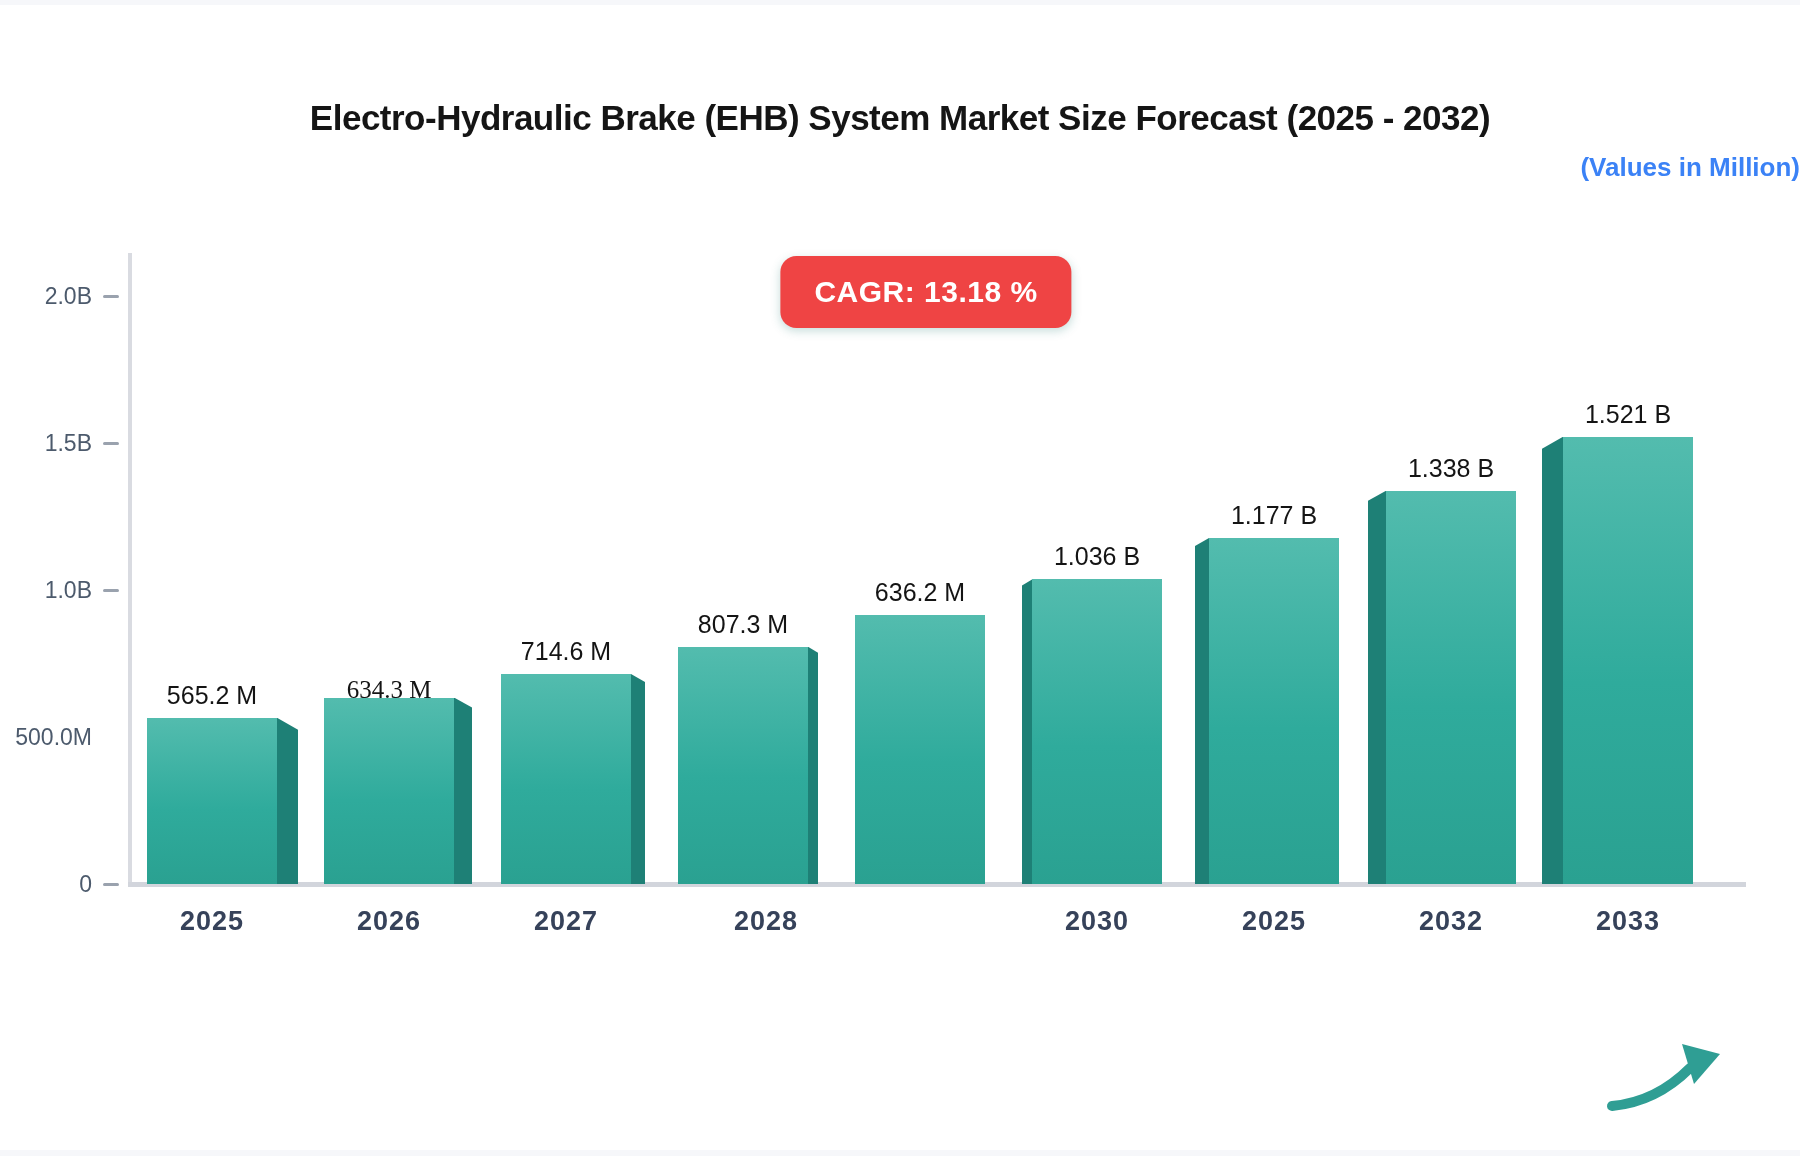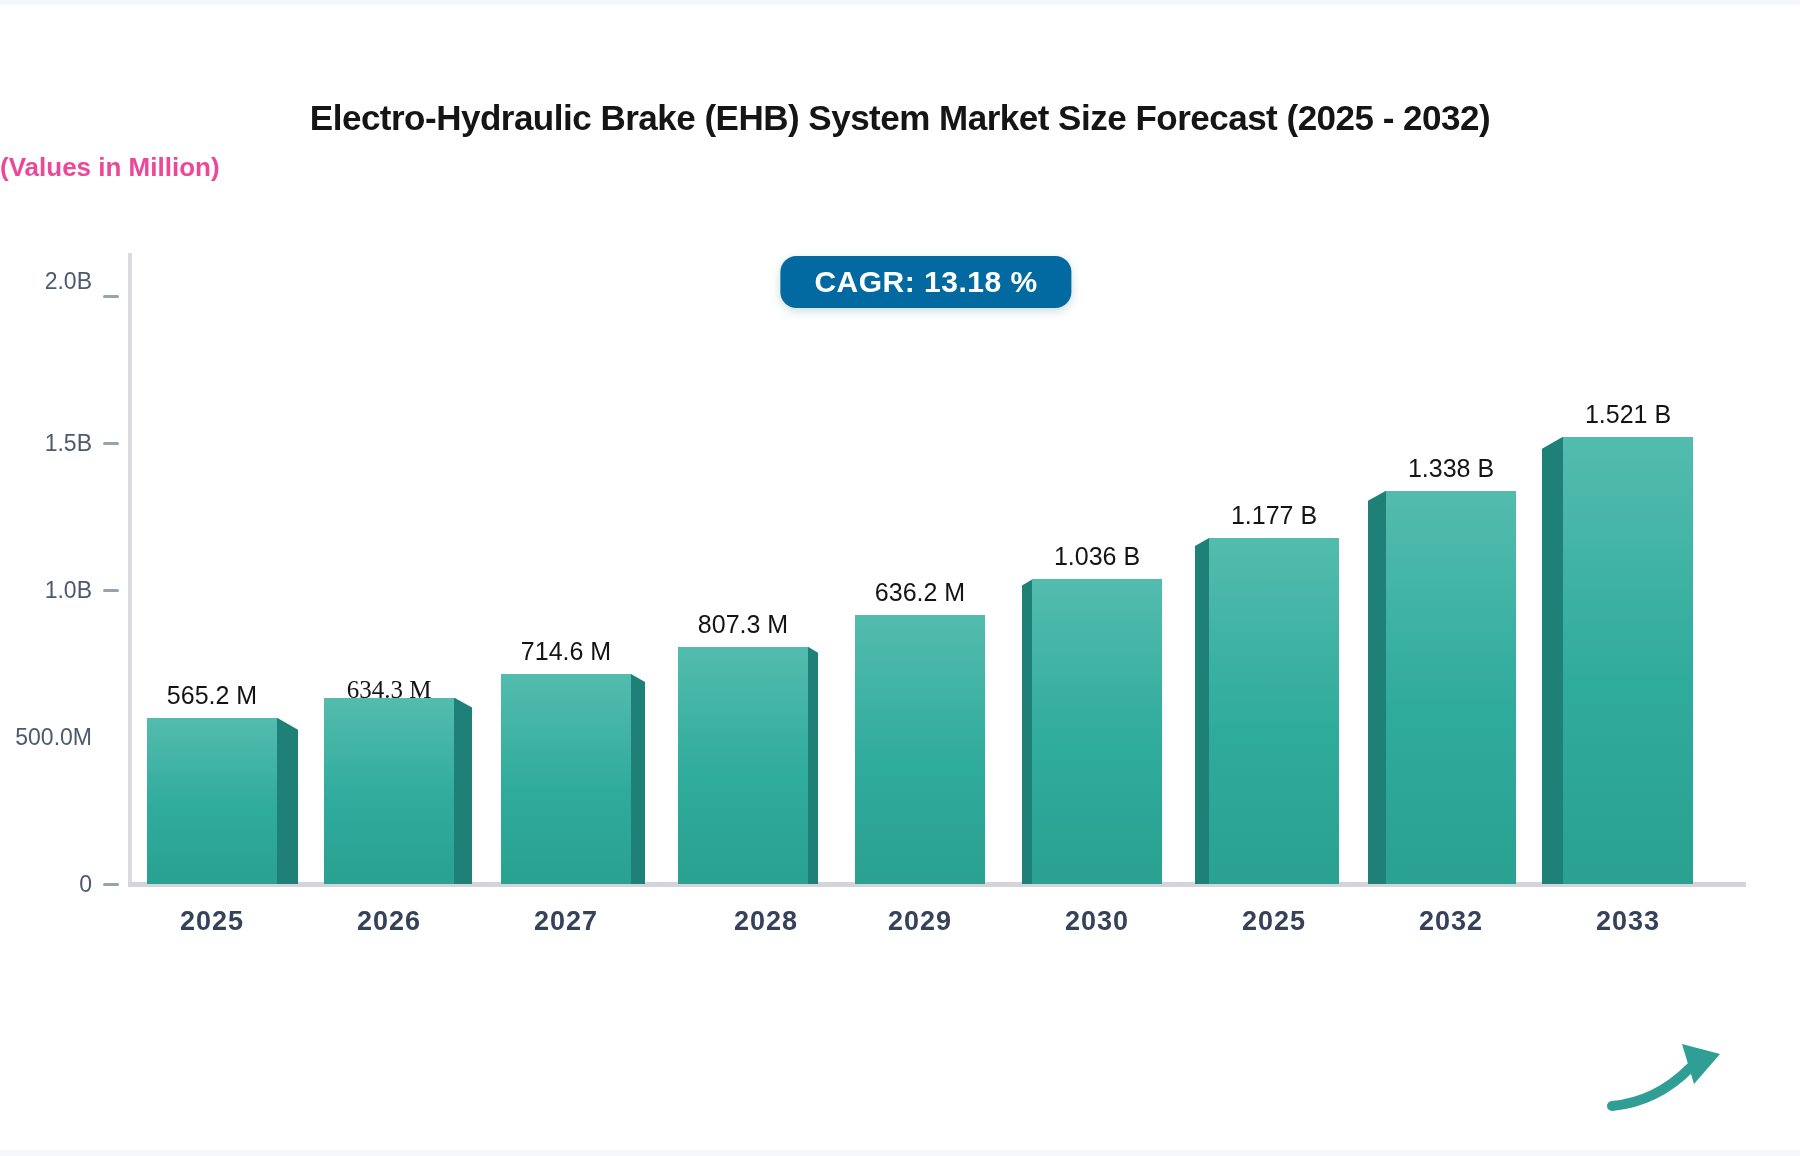--- a/index.html
+++ b/index.html
@@ -23,36 +23,36 @@
     top: 98px; left: 0; width: 1800px;
     text-align: center;
     font-size: 35px;
     font-weight: 800;
     letter-spacing: -0.5px;
     color: #151515;
   }
   .chart-subtitle {
     position: absolute;
     top: 152px; left: 0; width: 1800px;
-    text-align: left;
+    text-align: right;
     font-size: 26px;
     font-weight: 700;
-    color: #ec4899;
+    color: #3b82f6;
   }
 
   .cagr-badge {
     position: absolute;
     top: 256px; left: 926px;
     transform: translateX(-50%);
-    height: 52px;
+    height: 72px;
     padding: 0 34px;
     display: inline-flex;
     align-items: center;
     justify-content: center;
-    background: #0369a1;
+    background: #ef4444;
     border-radius: 16px;
     box-shadow: 0 3px 10px rgba(30, 120, 112, 0.25);
   }
   .cagr-badge span {
     color: #ffffff;
     font-size: 30px;
     font-weight: 700;
     letter-spacing: 0.5px;
     white-space: nowrap;
   }
@@ -144,21 +144,21 @@
   <div class="chart-title">Electro-Hydraulic Brake (EHB) System Market Size Forecast (2025 - 2032)</div>
   <div class="chart-subtitle">(Values in Million)</div>
 
   <div class="cagr-badge">
     <span>CAGR: 13.18 %</span>
   </div>
 
   <div class="plot" id="plot">
     <div class="y-axis-line"></div>
     <div class="x-axis-line"></div>
-  <div class="y-tick-label" style="top: 268px;">2.0B</div>
+  <div class="y-tick-label" style="top: 283px;">2.0B</div>
       <div class="y-tick-dash" style="top: 295px;"></div>
       <div class="y-tick-label" style="top: 430px;">1.5B</div>
       <div class="y-tick-dash" style="top: 442px;"></div>
       <div class="y-tick-label" style="top: 577px;">1.0B</div>
       <div class="y-tick-dash" style="top: 589px;"></div>
       <div class="y-tick-label" style="top: 724px;">500.0M</div>
       <div class="y-tick-label" style="top: 871px;">0</div>
       <div class="y-tick-dash" style="top: 883px;"></div>
       <div class="bar-side" style="top: 717.831px; height: 166.169px; width: 21px; left: 277px; clip-path: polygon(0px 0px, 100% 12px, 100% 100%, 0px 100%);"></div>
       <div class="bar-face" style="left: 147px; top: 717.831px; width: 130px; height: 166.169px;"></div>
@@ -171,21 +171,20 @@
       <div class="bar-side" style="top: 673.908px; height: 210.092px; width: 14px; left: 631px; clip-path: polygon(0px 0px, 100% 8px, 100% 100%, 0px 100%);"></div>
       <div class="bar-face" style="left: 501px; top: 673.908px; width: 130px; height: 210.092px;"></div>
       <div class="bar-value-label" style="left: 416px; top: 635.908px;">714.6 M</div>
       <div class="x-cat-label" style="left: 416px;">2027</div>
       <div class="bar-side" style="top: 646.654px; height: 237.346px; width: 10px; left: 808px; clip-path: polygon(0px 0px, 100% 6px, 100% 100%, 0px 100%);"></div>
       <div class="bar-face" style="left: 678px; top: 646.654px; width: 130px; height: 237.346px;"></div>
       <div class="bar-value-label" style="left: 593px; top: 608.654px;">807.3 M</div>
       <div class="x-cat-label" style="left: 616px;">2028</div>
       <div class="bar-face" style="left: 855px; top: 615.284px; width: 130px; height: 268.716px;"></div>
       <div class="bar-value-label" style="left: 770px; top: 577.284px;">636.2 M</div>
-      <div class="x-cat-label" style="left: 770px;">2029</div>
       <div class="bar-side" style="top: 579.416px; height: 304.584px; width: 10px; left: 1022px; clip-path: polygon(0px 6px, 100% 0px, 100% 100%, 0px 100%);"></div>
       <div class="bar-face" style="left: 1032px; top: 579.416px; width: 130px; height: 304.584px;"></div>
       <div class="bar-value-label" style="left: 947px; top: 541.416px;">1.036 B</div>
       <div class="x-cat-label" style="left: 947px;">2030</div>
       <div class="bar-side" style="top: 537.962px; height: 346.038px; width: 14px; left: 1195px; clip-path: polygon(0px 8px, 100% 0px, 100% 100%, 0px 100%);"></div>
       <div class="bar-face" style="left: 1209px; top: 537.962px; width: 130px; height: 346.038px;"></div>
       <div class="bar-value-label" style="left: 1124px; top: 499.962px;">1.177 B</div>
       <div class="x-cat-label" style="left: 1124px;">2025</div>
       <div class="bar-side" style="top: 490.628px; height: 393.372px; width: 18px; left: 1368px; clip-path: polygon(0px 10px, 100% 0px, 100% 100%, 0px 100%);"></div>
       <div class="bar-face" style="left: 1386px; top: 490.628px; width: 130px; height: 393.372px;"></div>

